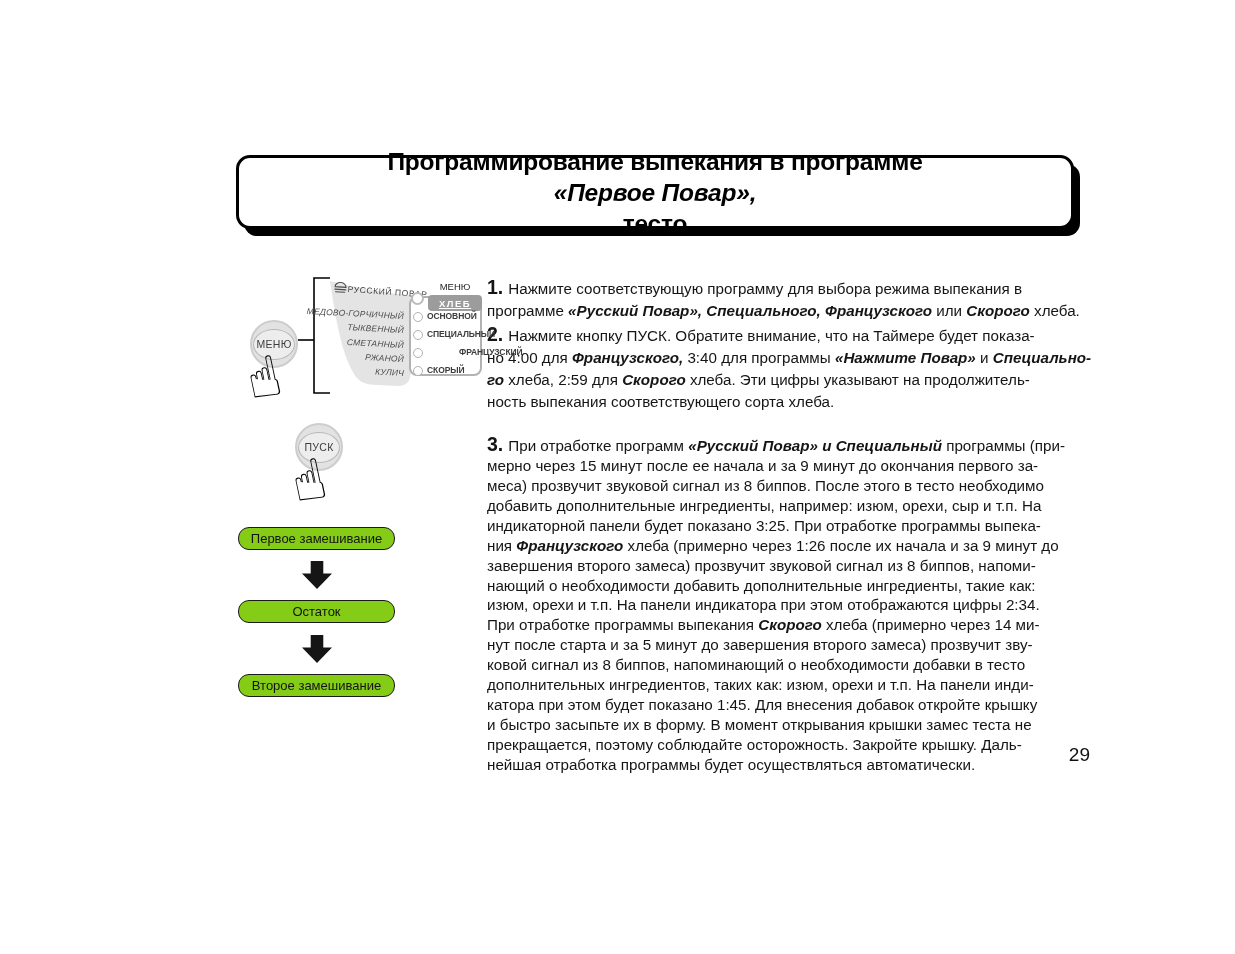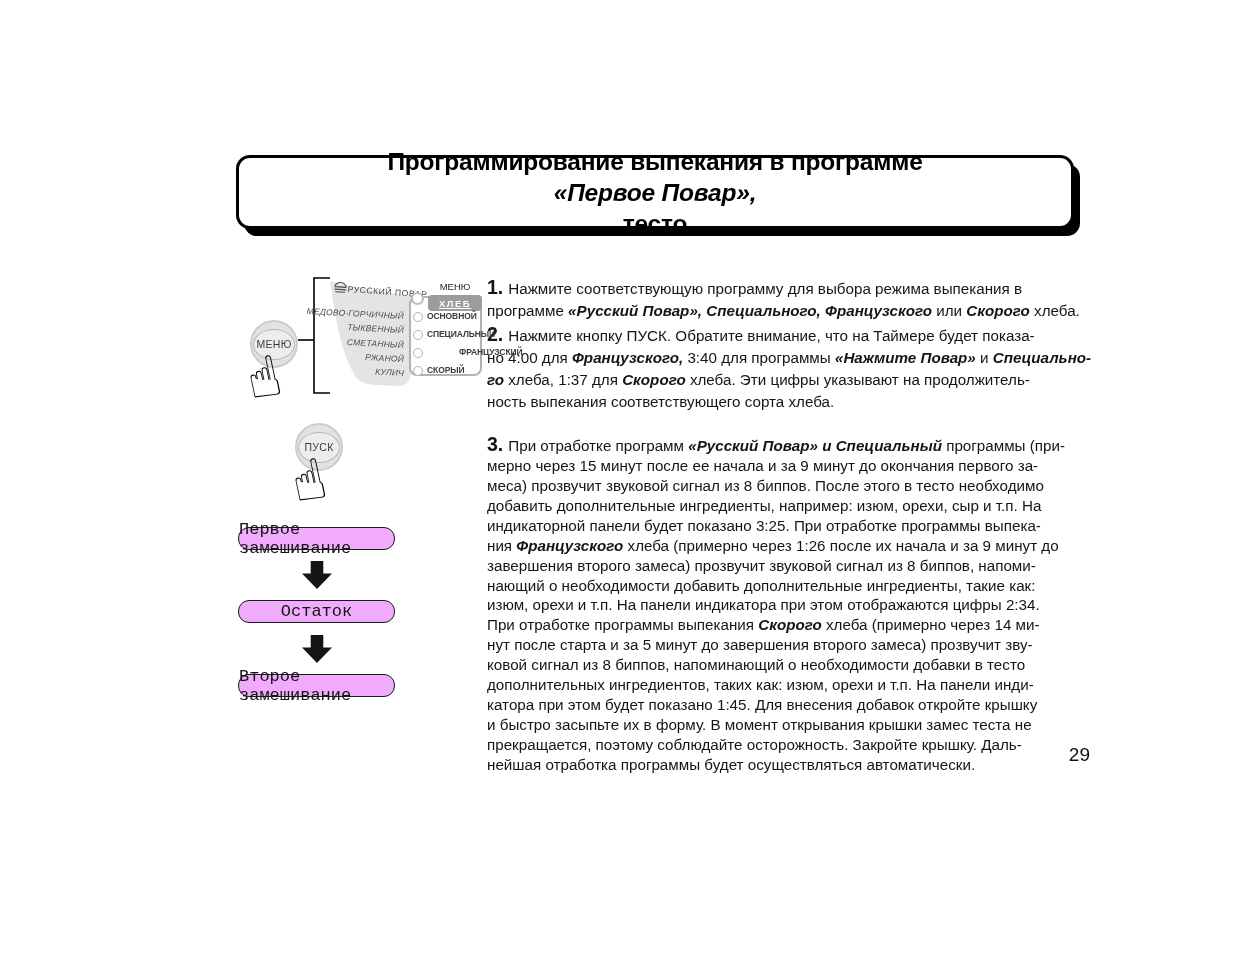--- a/index.html
+++ b/index.html
@@ -56,22 +56,22 @@
     color:#fff;font-size:9.5px;font-weight:bold;letter-spacing:1.5px;display:flex;align-items:center;justify-content:center;z-index:3;text-decoration:underline;}
   .menu-small-label{position:absolute;left:428px;top:281px;width:54px;text-align:center;font-size:9.5px;color:#1d1d1d;z-index:3;}
   .radio-circle{position:absolute;left:413px;width:10px;height:10px;box-sizing:border-box;
     border:1.6px solid #b2b2b2;border-radius:50%;background:#fff;z-index:3;}
   .radio-label{position:absolute;left:427px;font-size:8.5px;font-weight:bold;color:#3c3c3c;letter-spacing:-0.1px;z-index:3;white-space:nowrap;}
   .r0{top:312px;} .r1{top:330px;} .r2{top:348px;} .r3{top:366px;}
   .rl0{top:311px;} .rl1{top:329px;} .rl2{top:347px;margin-left:32px;} .rl3{top:365px;}
 
   
   .flow-box{position:absolute;left:238px;width:157px;height:23px;box-sizing:border-box;
-    border:1.8px solid #1a1a1a;border-radius:11px;background:#f0abfc;
-    display:flex;align-items:center;justify-content:center;font-size:17px;color:#141414;font-family:Liberation Mono, monospace;}
+    border:1.8px solid #1a1a1a;border-radius:11px;background:#84cc16;
+    display:flex;align-items:center;justify-content:center;font-size:13px;color:#141414;}
   .fb1{top:527px;} .fb2{top:600px;} .fb3{top:674px;}
   .flow-arrow{position:absolute;left:302px;width:30px;height:28px;background:#151515;
     clip-path:polygon(29% 0,71% 0,71% 45%,100% 45%,50% 100%,0 45%,29% 45%);}
   .fa1{top:561px;} .fa2{top:635px;}
 </style>
 </head>
 <body>
 
 <div class="page">
 
@@ -126,21 +126,21 @@
   <div class="flow-arrow fa1"></div>
   <div class="flow-box fb2">Остаток</div>
   <div class="flow-arrow fa2"></div>
   <div class="flow-box fb3">Второе замешивание</div>
 
   <p class="para p1"><span class="marker">1.</span><span><span>Нажмите соответствующую программу для выбора режима выпекания в
 программе </span><span class="seg-bi">«Русский Повар», Специального, Французского</span><span> или </span><span class="seg-bi">Скорого</span><span> хлеба.</span></span></p>
 
   <p class="para p2"><span class="marker">2.</span><span><span>Нажмите кнопку ПУСК. Обратите внимание, что на Таймере будет показа-
 но 4:00 для </span><span class="seg-bi">Французского,</span><span> 3:40 для программы </span><span class="seg-bi">«Нажмите Повар»</span><span> и </span><span class="seg-bi">Специально-
-го</span><span> хлеба, 1:37 для </span><span class="seg-bi">Скорого</span><span> хлеба. Эти цифры указывают на продолжитель-
+го</span><span> хлеба, 2:59 для </span><span class="seg-bi">Скорого</span><span> хлеба. Эти цифры указывают на продолжитель-
 ность выпекания соответствующего сорта хлеба.</span></span></p>
 
   <p class="para p3"><span class="marker">3.</span><span><span>При отработке программ </span><span class="seg-bi">«Русский Повар» и Специальный</span><span> программы (при-
 мерно через 15 минут после ее начала и за 9 минут до окончания первого за-
 меса) прозвучит звуковой сигнал из 8 биппов. После этого в тесто необходимо
 добавить дополнительные ингредиенты, например: изюм, орехи, сыр и т.п. На
 индикаторной панели будет показано 3:25. При отработке программы выпека-
 ния </span><span class="seg-bi">Французского</span><span> хлеба (примерно через 1:26 после их начала и за 9 минут до
 завершения второго замеса) прозвучит звуковой сигнал из 8 биппов, напоми-
 нающий о необходимости добавить дополнительные ингредиенты, такие как:

